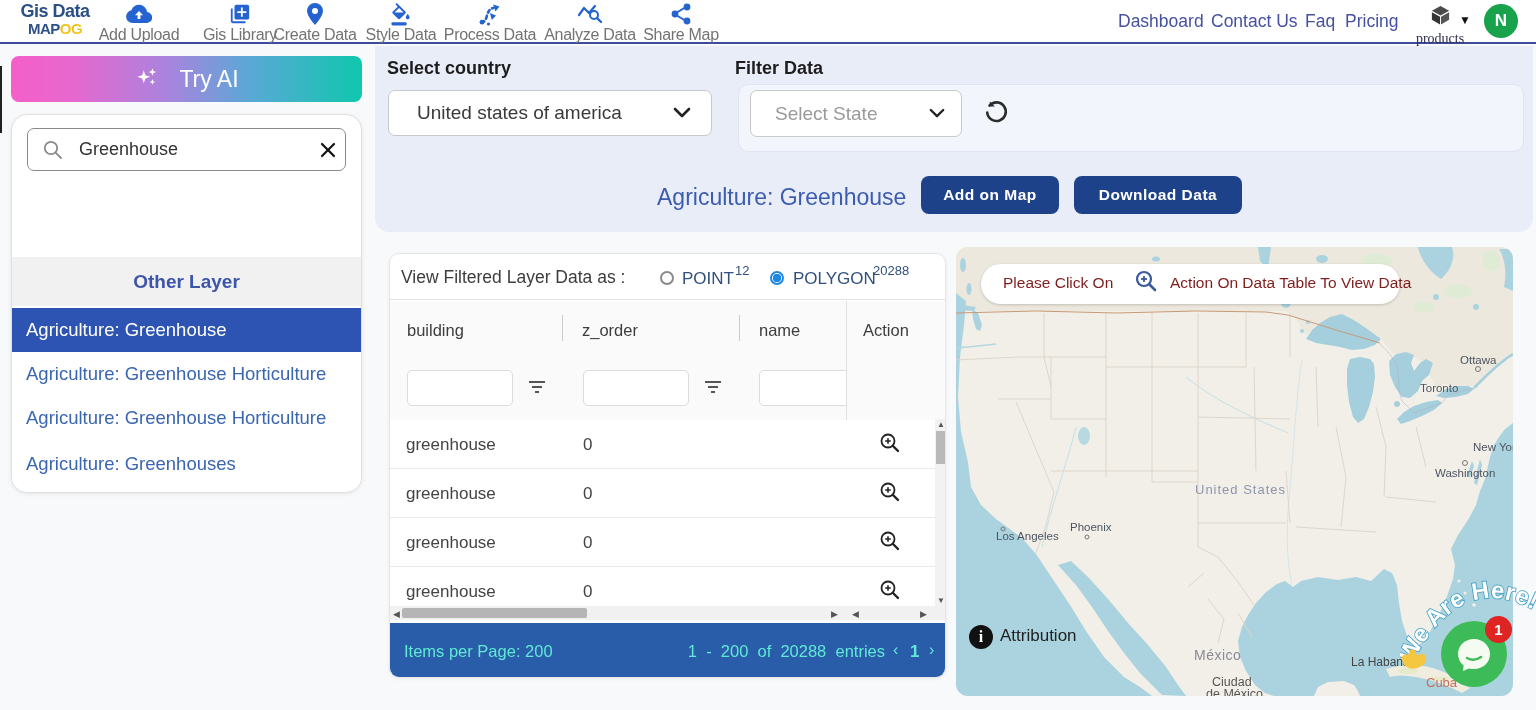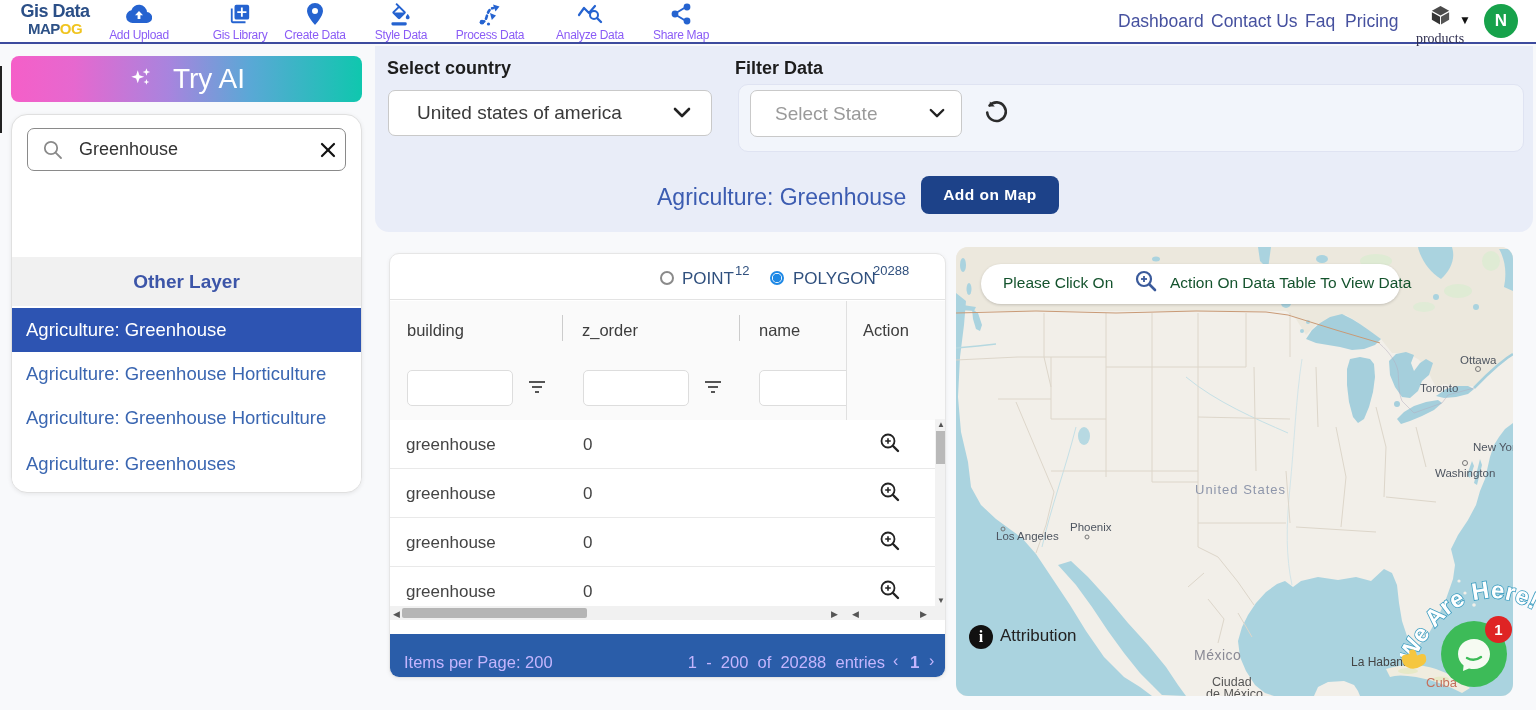--- a/index.html
+++ b/index.html
@@ -8,36 +8,36 @@
 #page { position:relative; width:1536px; height:710px; }
 
 
 #nav { position:absolute; left:0; top:0; width:1536px; height:44px; background:#fff;
   border-bottom:2.5px solid #3d4b9e; z-index:5;padding-left:16px; }
 #logo { position:absolute; left:10px; top:2px; width:90px; text-align:center; }
 #logo .l1 { font-size:18px; font-weight:bold; color:#2b4f87; line-height:19px; letter-spacing:-0.5px;}
 #logo .l2 { font-size:15px; font-weight:bold; line-height:15px; letter-spacing:-0.5px;}
 #logo .l2 .map { color:#2d5186; }
 #logo .l2 .og { color:#f0c41f; }
-.navitem { position:absolute; top:3px; text-align:center; color:#8b5cf6; font-size:12px;
+.navitem { position:absolute; top:3px; text-align:center; color:#737373; font-size:16px;
   white-space:nowrap; letter-spacing:-0.3px;}
 .navitem .ic { height:22px; display:flex; align-items:center; justify-content:center; }
 .navitem .lb { margin-top:2px; line-height:16px; }
 .rlink { position:absolute; top:11px; font-size:17.5px; color:#46519f; }
 #products { position:absolute; left:1412px; top:4px; width:56px; text-align:center; color:#2e2e4f; }
 #products .plb { font-family:"Liberation Serif", serif; font-size:14px; margin-top:0px;}
 #caret { position:absolute; left:1459px; top:13px; font-size:12px; color:#111; }
 #avatar { position:absolute; left:1484px; top:4px; width:34px; height:34px; border-radius:50%;
   background:#17a24b; color:#fff; font-size:17px; font-weight:bold; display:flex;
   align-items:center; justify-content:center; }
 
 
 #tryai { position:absolute; left:11px; top:56px; width:351px; height:46px; border-radius:8px;
   background:linear-gradient(90deg,#f55fc8 0%, #e668cf 18%, #a884de 45%, #5aa8d6 68%, #0fc7ae 100%);
-  color:#fff; font-size:28px; display:flex; align-items:center; justify-content:center; gap:19px;}
+  color:#fff; font-size:23px; display:flex; align-items:center; justify-content:center; gap:19px;}
 #sidepanel { position:absolute; left:11px; top:114px; width:351px; height:379px; background:#fff;
   border:1px solid #e0e0e0; border-radius:16px; box-shadow:0 1px 4px rgba(0,0,0,0.08); overflow:hidden;}
 #searchbox { position:absolute; left:15px; top:13px; width:319px; height:43px; border:1px solid #8a8a8a;
   border-radius:7px; background:#fff; }
 #searchbox .txt { position:absolute; left:51px; top:10px; font-size:18px; color:#333; }
 .sideband { position:absolute; left:0px; width:349px; height:46px; background:#f1f1f1;
   color:#3c55a8; font-size:19px; font-weight:bold; display:flex; align-items:center; justify-content:center;}
 .siderow { position:absolute; left:0px; width:349px; height:45px; color:#3a66b1; font-size:18.5px;
   display:flex; align-items:center; padding-left:14px; border-bottom:1px solid #e8e8e8; background:#fff;}
 .siderow.sel { background:#2d54b2; color:#fff; border-bottom:none; height:44px;}
@@ -77,28 +77,28 @@
 .funnel { position:absolute; top:21px; }
 #actcolline { position:absolute; left:456px; top:47px; width:1px; height:305px; background:#e0e0e0; }
 .trow { position:absolute; left:0; width:545px; height:49px; border-bottom:1px solid #e9e9e9; background:#fff;}
 .trow .c1 { position:absolute; left:16px; top:15px; font-size:17px; color:#444; }
 .trow .c2 { position:absolute; left:193px; top:15px; font-size:17px; color:#444; }
 #vsb { position:absolute; left:545px; top:165px; width:12px; height:187px; background:#f2f2f2; }
 #vsb .thumb { position:absolute; left:1px; top:12px; width:10px; height:33px; background:#b9b9b9; }
 #hsb { position:absolute; left:0px; top:352px; width:557px; height:14px; background:#f1f1f1; }
 #hsb .thumb { position:absolute; left:12px; top:2px; width:185px; height:10px; background:#b5b5b5; border-radius:2px;}
 .sbarrow { position:absolute; font-size:9px; color:#555; top:355px; }
-#tfoot { position:absolute; left:0; top:380px; width:557px; height:57px; background:#2a5da9; color:#c4b5fd; }
+#tfoot { position:absolute; left:0; top:369px; width:557px; height:57px; background:#2a5da9; color:#5eead4; }
 #tfoot .l { position:absolute; left:14px; top:19px; font-size:16.5px; }
 
 
 #map { position:absolute; left:956px; top:247px; width:557px; height:449px; border-radius:12px;
   overflow:hidden; background:#f2efe9; }
 #maptip { position:absolute; left:981px; top:264px; width:419px; height:40px; background:#fff;
-  border-radius:20px; box-shadow:0 1px 3px rgba(0,0,0,0.18); color:#14532d; font-size:15.5px; white-space:nowrap; }
+  border-radius:20px; box-shadow:0 1px 3px rgba(0,0,0,0.18); color:#7f1d1d; font-size:15.5px; white-space:nowrap; }
 #attrib { position:absolute; left:969px; top:625px; color:#222; font-size:17px; }
 #attrib .i { display:inline-block; width:24px; height:24px; border-radius:50%; background:#111;
   color:#fff; font-weight:bold; text-align:center; line-height:24px; font-size:16px;
   font-family:"Liberation Serif",serif; vertical-align:middle; margin-right:7px;}
 #chatbtn { position:absolute; left:1441px; top:621px; width:66px; height:66px; border-radius:50%;
   background:#3dbb58; }
 #chatbadge { position:absolute; left:1485px; top:616px; width:27px; height:27px; border-radius:50%;
   background:#df2424; color:#fff; font-size:15px; font-weight:bold; text-align:center; line-height:27px;
   z-index:9;}
 </style>
@@ -247,23 +247,25 @@
     <svg style="position:absolute;right:16px;top:17px;" width="16" height="11" viewBox="0 0 18 12">
         <path d="M2 2l7 7 7-7" fill="none" stroke="#222" stroke-width="2.6" stroke-linecap="round" stroke-linejoin="round"></path>
       </svg>
   </div>
   <svg style="position:absolute;left:984px;top:100px;" width="25" height="25" viewBox="0 0 25 25">
       <path d="M5.5 5.5 A 9.3 9.3 0 1 1 3.2 12.5" fill="none" stroke="#2b2b2b" stroke-width="2.6" stroke-linecap="round"></path>
       <path d="M5.8 1.5v5h5z" fill="#2b2b2b"></path>
     </svg>
   <div id="layerheading">Agriculture: Greenhouse</div>
   <div class="navybtn" style="left:921px; top:176px; width:138px;">Add on Map</div>
+  <div class="navybtn" style="left:1074px; top:176px; width:168px;">Download Data</div>
 
   <div id="tablecard">
     <div id="viewrow">
+      <span class="cap">View Filtered Layer Data as :</span>
       <span class="radio" style="left:270px;"></span>
       <span class="radlab" style="left:292px;">POINT</span>
       <span class="radsup" style="left:345px;">12</span>
       <span class="radio on" style="left:380px;"></span>
       <span class="radlab" style="left:403px;">POLYGON</span>
       <span class="radsup" style="left:483px;">20288</span>
     </div>
     <div id="theadrow">
       <span class="h" style="left:17px;">building</span>
       <span class="h" style="left:192px;">z_order</span>

